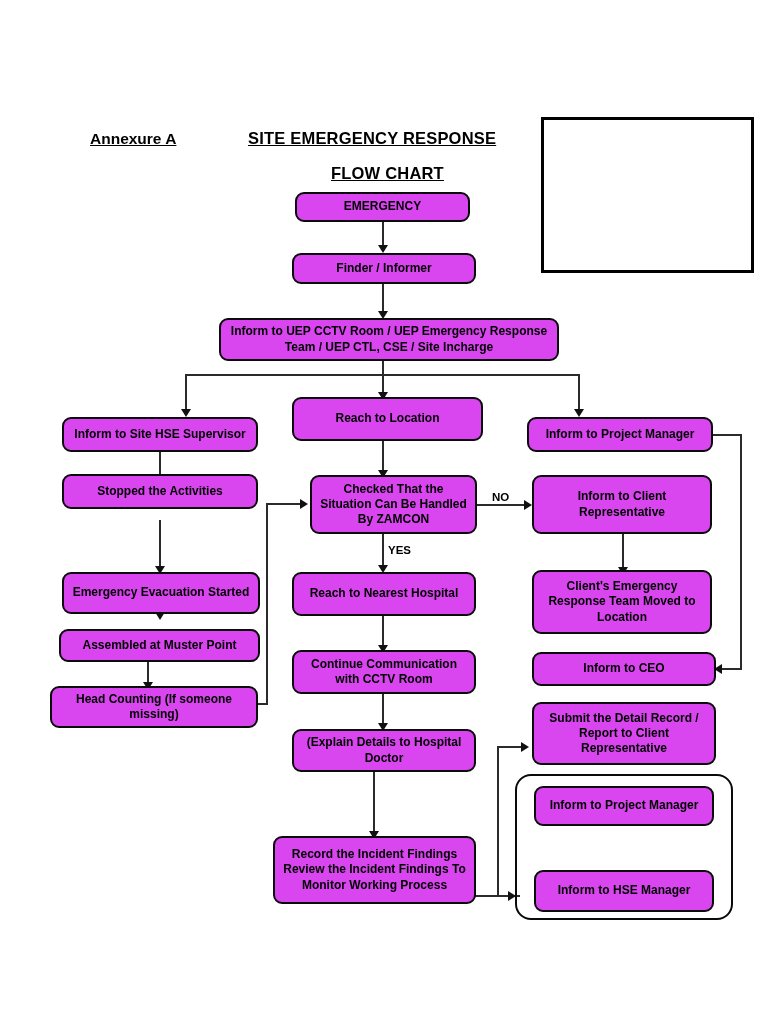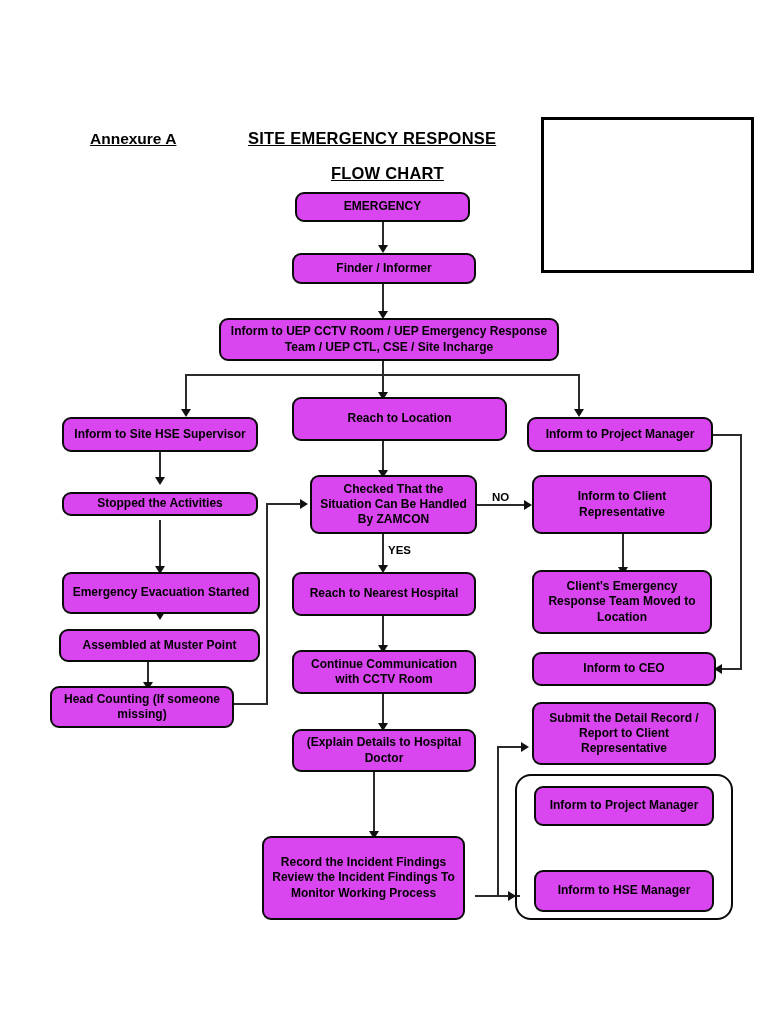--- a/index.html
+++ b/index.html
@@ -200,39 +200,39 @@
   <div class="arrow left" style="left:714px; top:664px;"></div>
 
   <div class="node" style="left:295px; top:192px; width:175px; height:30px;">EMERGENCY</div>
 
   <div class="node" style="left:292px; top:253px; width:184px; height:31px;">Finder / Informer</div>
 
   <div class="node" style="left:219px; top:318px; width:340px; height:43px;">Inform to UEP CCTV Room / UEP Emergency Response Team / UEP CTL, CSE / Site Incharge</div>
 
   <div class="node" style="left:62px; top:417px; width:196px; height:35px;">Inform to Site HSE Supervisor</div>
 
-  <div class="node" style="left:62px; top:492px; width:196px; height:24px;">Stopped the Activities</div>
+  <div class="node" style="left:62px; top:474px; width:196px; height:35px;">Stopped the Activities</div>
 
   <div class="node" style="left:62px; top:572px; width:198px; height:42px;">Emergency Evacuation Started</div>
 
   <div class="node" style="left:59px; top:617px; width:201px; height:33px;margin-top:12px;">Assembled at Muster Point</div>
 
-  <div class="node" style="left:50px; top:686px; width:184px; height:42px;">Head Counting (If someone missing)</div>
-
-  <div class="node" style="left:292px; top:397px; width:215px; height:44px;">Reach to Location</div>
+  <div class="node" style="left:50px; top:686px; width:208px; height:42px;">Head Counting (If someone missing)</div>
+
+  <div class="node" style="left:292px; top:397px; width:191px; height:44px;">Reach to Location</div>
 
   <div class="node" style="left:310px; top:475px; width:167px; height:59px;">Checked That the Situation Can Be Handled By ZAMCON</div>
 
   <div class="node" style="left:292px; top:572px; width:184px; height:44px;">Reach to Nearest Hospital</div>
 
   <div class="node" style="left:292px; top:650px; width:184px; height:44px;">Continue Communication with CCTV Room</div>
 
   <div class="node" style="left:292px; top:729px; width:184px; height:43px;">(Explain Details to Hospital Doctor</div>
 
-  <div class="node" style="left:262px; top:836px; width:203px; height:84px;">Record the Incident Findings Review the Incident Findings To Monitor Working Process</div>
+  <div class="node" style="left:273px; top:836px; width:203px; height:68px;">Record the Incident Findings Review the Incident Findings To Monitor Working Process</div>
 
   <div class="node" style="left:527px; top:417px; width:186px; height:35px;">Inform to Project Manager</div>
 
   <div class="node" style="left:532px; top:475px; width:180px; height:59px;">Inform to Client Representative</div>
 
   <div class="node" style="left:532px; top:570px; width:180px; height:64px;">Client's Emergency Response Team Moved to Location</div>
 
   <div class="node" style="left:532px; top:652px; width:184px; height:34px;">Inform to CEO</div>
 
   <div class="node" style="left:532px; top:702px; width:184px; height:63px;">Submit the Detail Record / Report to Client Representative</div>

